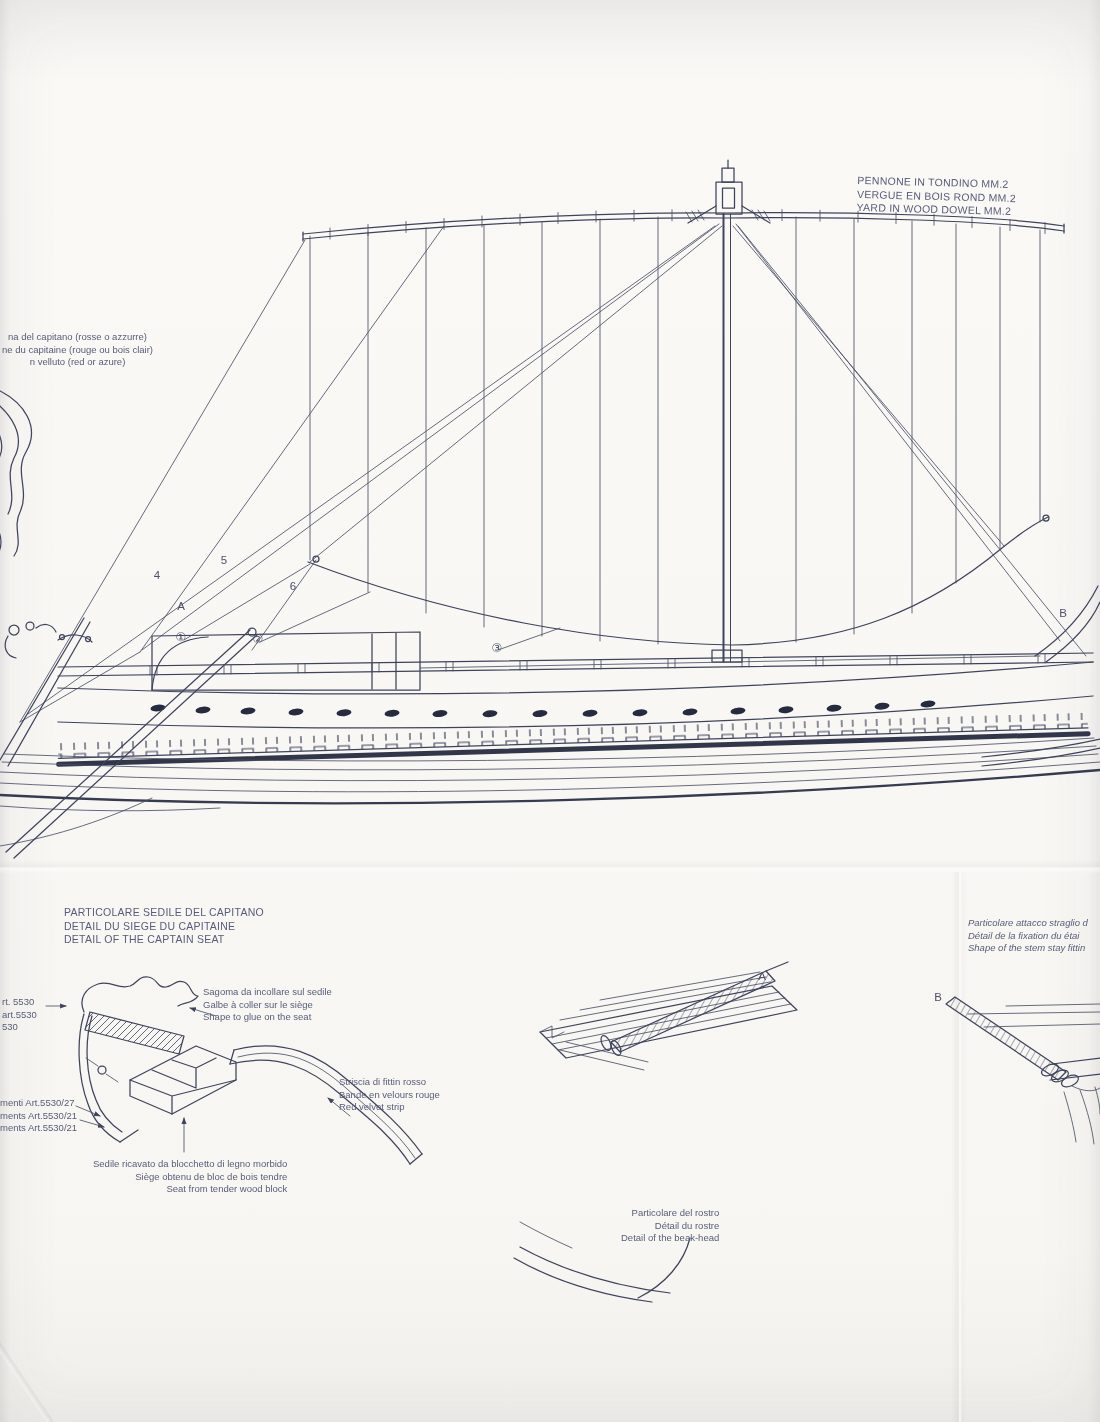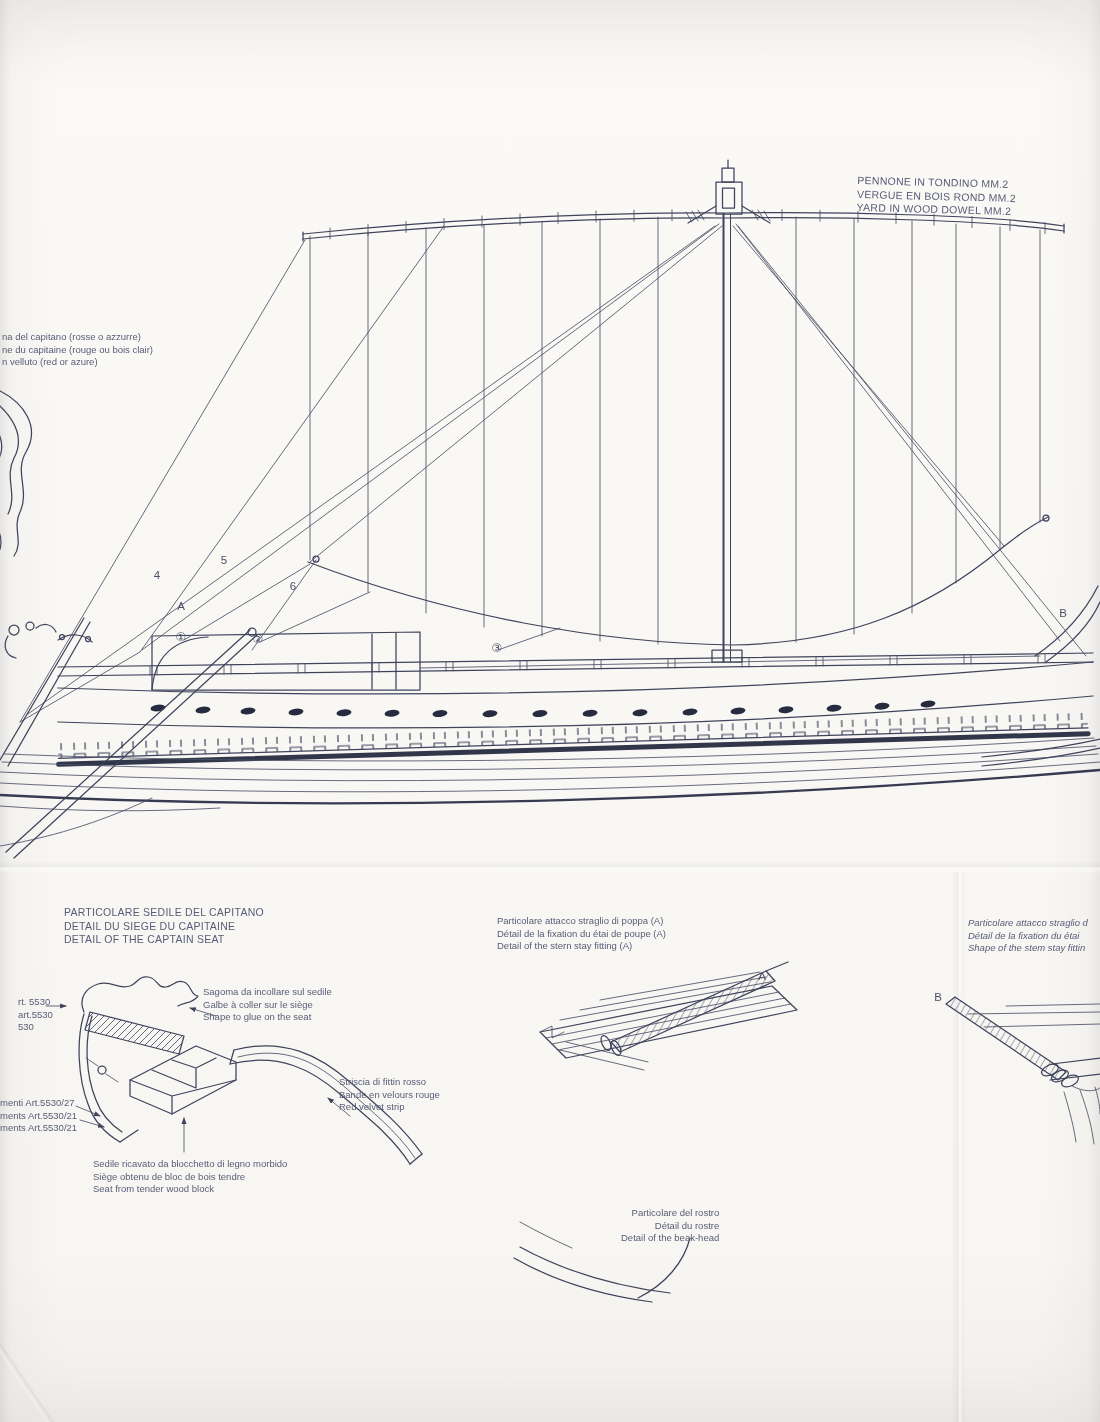--- a/index.html
+++ b/index.html
@@ -227,33 +227,33 @@
       <path class="thin" d="M520,1222 C538,1232 554,1240 572,1248"></path>
     </g>
   </svg>
 
   <div class="ann caps" style="left:857px;top:176px;transform:rotate(1.5deg);">
     <div>PENNONE IN TONDINO MM.2</div>
     <div>VERGUE EN BOIS ROND MM.2</div>
     <div>YARD IN WOOD DOWEL MM.2</div>
   </div>
 
-  <div class="ann" style="left:2px;top:331px;">
+  <div class="ann" style="left:2px;top:331px;text-align:center;">
     <div>na del capitano (rosse o azzurre)</div>
     <div>ne du capitaine (rouge ou bois clair)</div>
     <div>n velluto (red or azure)</div>
   </div>
 
   <div class="ann caps" style="left:64px;top:906px;">
     <div>PARTICOLARE SEDILE DEL CAPITANO</div>
     <div>DETAIL DU SIEGE DU CAPITAINE</div>
     <div>DETAIL OF THE CAPTAIN SEAT</div>
   </div>
 
-  <div class="ann" style="left:2px;top:996px;margin-left:16px;">
+  <div class="ann" style="left:2px;top:996px;">
     <div>rt. 5530</div>
     <div>art.5530</div>
     <div>530</div>
   </div>
 
   <div class="ann" style="left:203px;top:986px;">
     <div>Sagoma da incollare sul sedile</div>
     <div>Galbe à coller sur le siège</div>
     <div>Shape to glue on the seat</div>
   </div>
@@ -263,31 +263,26 @@
     <div>ments Art.5530/21</div>
     <div>ments Art.5530/21</div>
   </div>
 
   <div class="ann" style="left:339px;top:1076px;">
     <div>Striscia di fittin rosso</div>
     <div>Bande en velours rouge</div>
     <div>Red velvet strip</div>
   </div>
 
-  <div class="ann" style="left:93px;top:1158px;">
+  <div class="ann" style="left:93px;top:1158px;text-align:right;">
     <div>Sedile ricavato da blocchetto di legno morbido</div>
     <div>Siège obtenu de bloc de bois tendre</div>
     <div>Seat from tender wood block</div>
   </div>
 
-  <div class="ann" style="left:497px;top:915px;">
-    <div>Particolare attacco straglio di poppa (A)</div>
-    <div>Détail de la fixation du étai de poupe  (A)</div>
-    <div>Detail of the stern stay fitting (A)</div>
-  </div>
 
   <div class="ann" style="left:968px;top:917px;font-style:italic;">
     <div>Particolare attacco straglio d</div>
     <div>Détail de la fixation du étai</div>
     <div>Shape of the stem stay fittin</div>
   </div>
 
   <div class="ann" style="left:621px;top:1207px;text-align:right;">
     <div>Particolare del rostro</div>
     <div>Détail du rostre</div>

